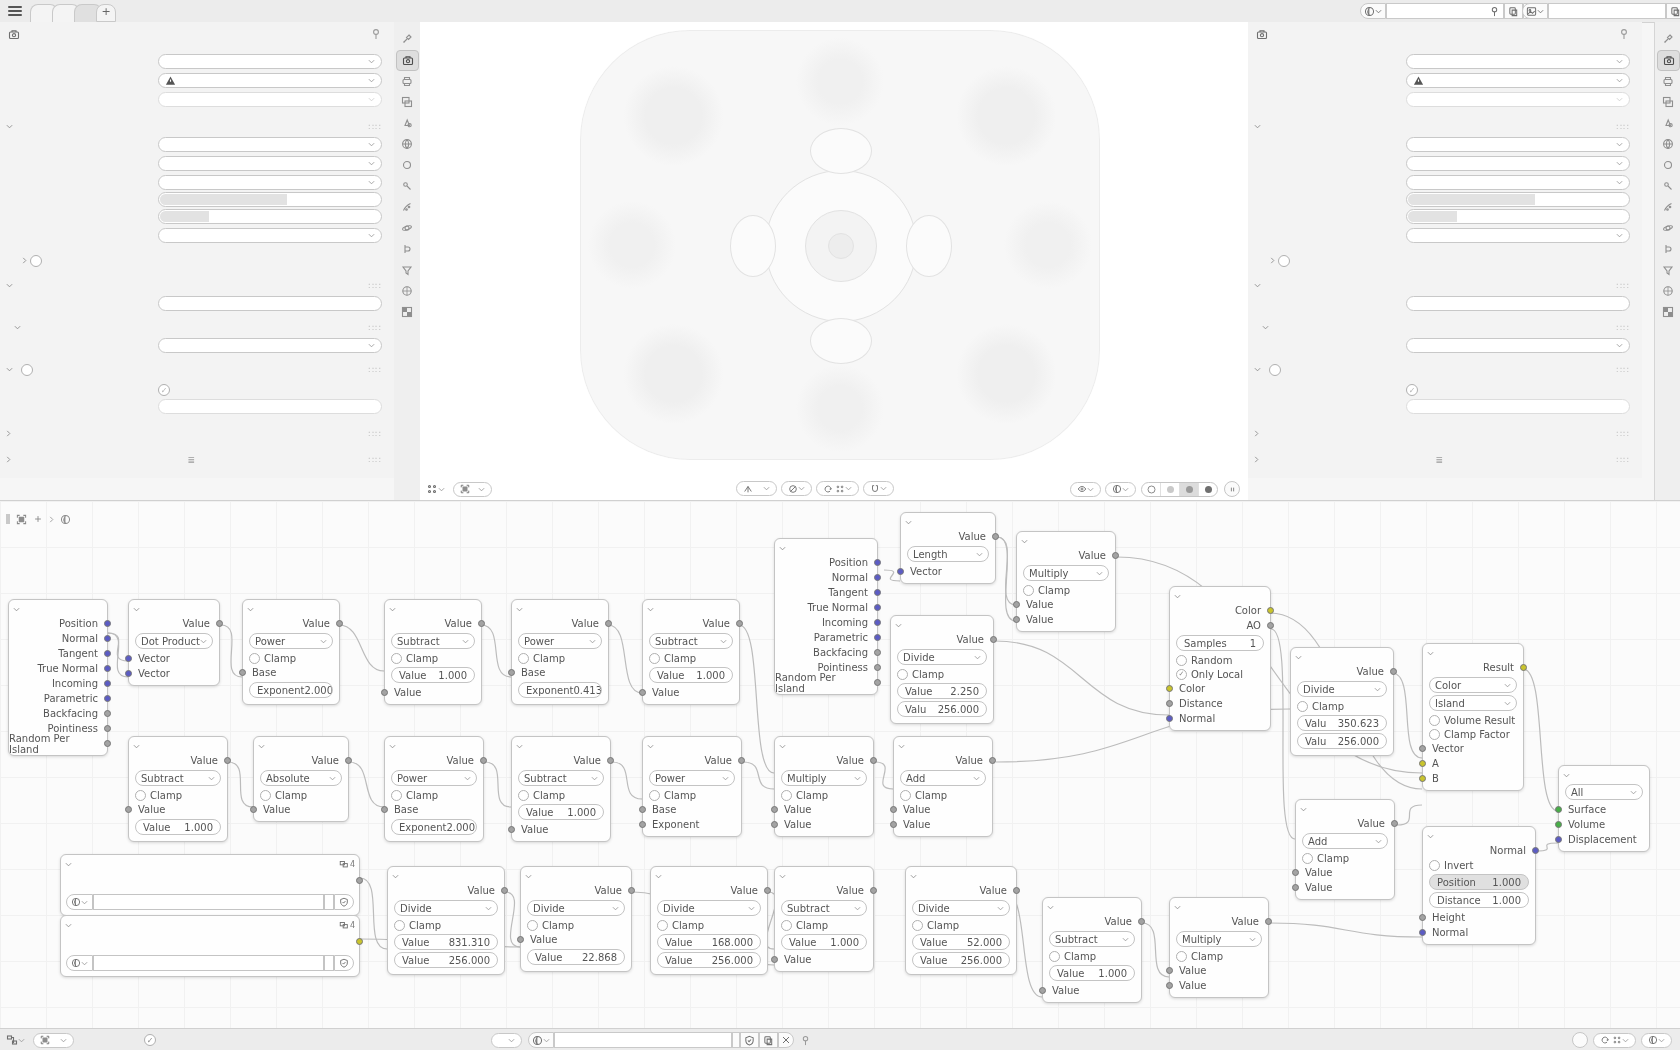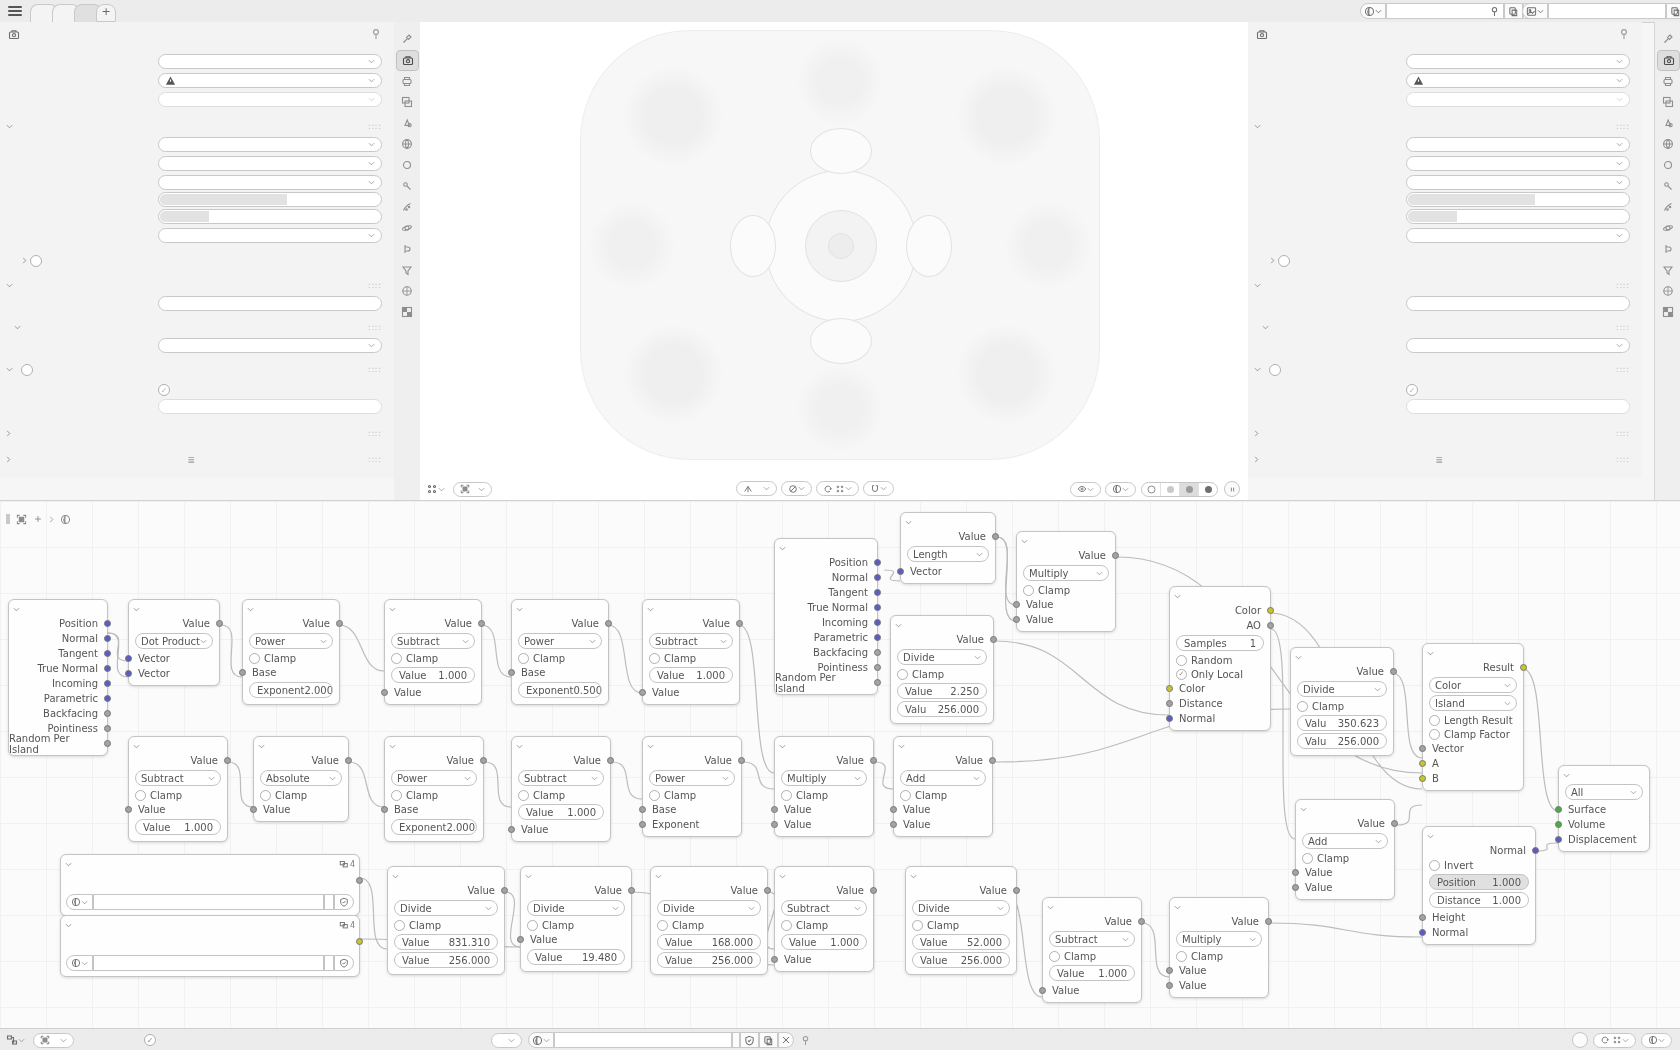--- a/index.html
+++ b/index.html
@@ -1298,21 +1298,21 @@
           <div class="nchk">
           <span class="ckc" style="width:9px;height:9px;font-size:7px"></span>
           <span style="margin-left:4px">Clamp</span>
           </div>
           <div class="nrow in">
           <span class="sock l" style="background:#a3a3a3"></span>
             <span>Base</span>
           </div>
           <div class="nfield" style="position:relative;">
             <span style="position:relative;">Exponent</span>
-            <span class="v">0.500</span>
+            <span class="v">0.413</span>
             </div>
         </div>
         <div class="node" style="left: 511px; top: 235px; width: 100px;">
           <div class="nhead">
             <svg class="ic" width="7" height="5" viewBox="0 0 8 5">
               <path d="M1 1l3 3 3-3" stroke="#8f8f8f" fill="none"></path>
             </svg>
           </div>
           <div class="nrow out">
           <span>Value</span>
@@ -1713,21 +1713,21 @@
           <div class="ndd">
           <span>Island</span>
             <span style="margin-left:auto">
               <svg class="ic" width="7" height="5" viewBox="0 0 8 5">
                 <path d="M1 1l3 3 3-3" stroke="#9a9a9a" fill="none"></path>
               </svg>
             </span>
           </div>
           <div class="nchk">
           <span class="ckc" style="width:9px;height:9px;font-size:7px"></span>
-          <span style="margin-left:4px">Length Result</span>
+          <span style="margin-left:4px">Volume Result</span>
           </div>
           <div class="nchk">
           <span class="ckc" style="width:9px;height:9px;font-size:7px"></span>
           <span style="margin-left:4px">Clamp Factor</span>
           </div>
           <div class="nrow in">
           <span class="sock l" style="background:#a3a3a3"></span>
             <span>Vector</span>
           </div>
           <div class="nrow in">
@@ -1849,21 +1849,21 @@
           <div class="nchk">
           <span class="ckc" style="width:9px;height:9px;font-size:7px"></span>
           <span style="margin-left:4px">Clamp</span>
           </div>
           <div class="nrow in">
           <span class="sock l" style="background:#a3a3a3"></span>
             <span>Value</span>
           </div>
           <div class="nfield" style="position:relative;">
             <span style="position:relative;">Value</span>
-            <span class="v">19.480</span>
+            <span class="v">22.868</span>
             </div>
         </div>
         <div class="node" style="left: 650px; top: 365px; width: 118px;">
           <div class="nhead">
             <svg class="ic" width="7" height="5" viewBox="0 0 8 5">
               <path d="M1 1l3 3 3-3" stroke="#8f8f8f" fill="none"></path>
             </svg>
           </div>
           <div class="nrow out">
           <span>Value</span>

